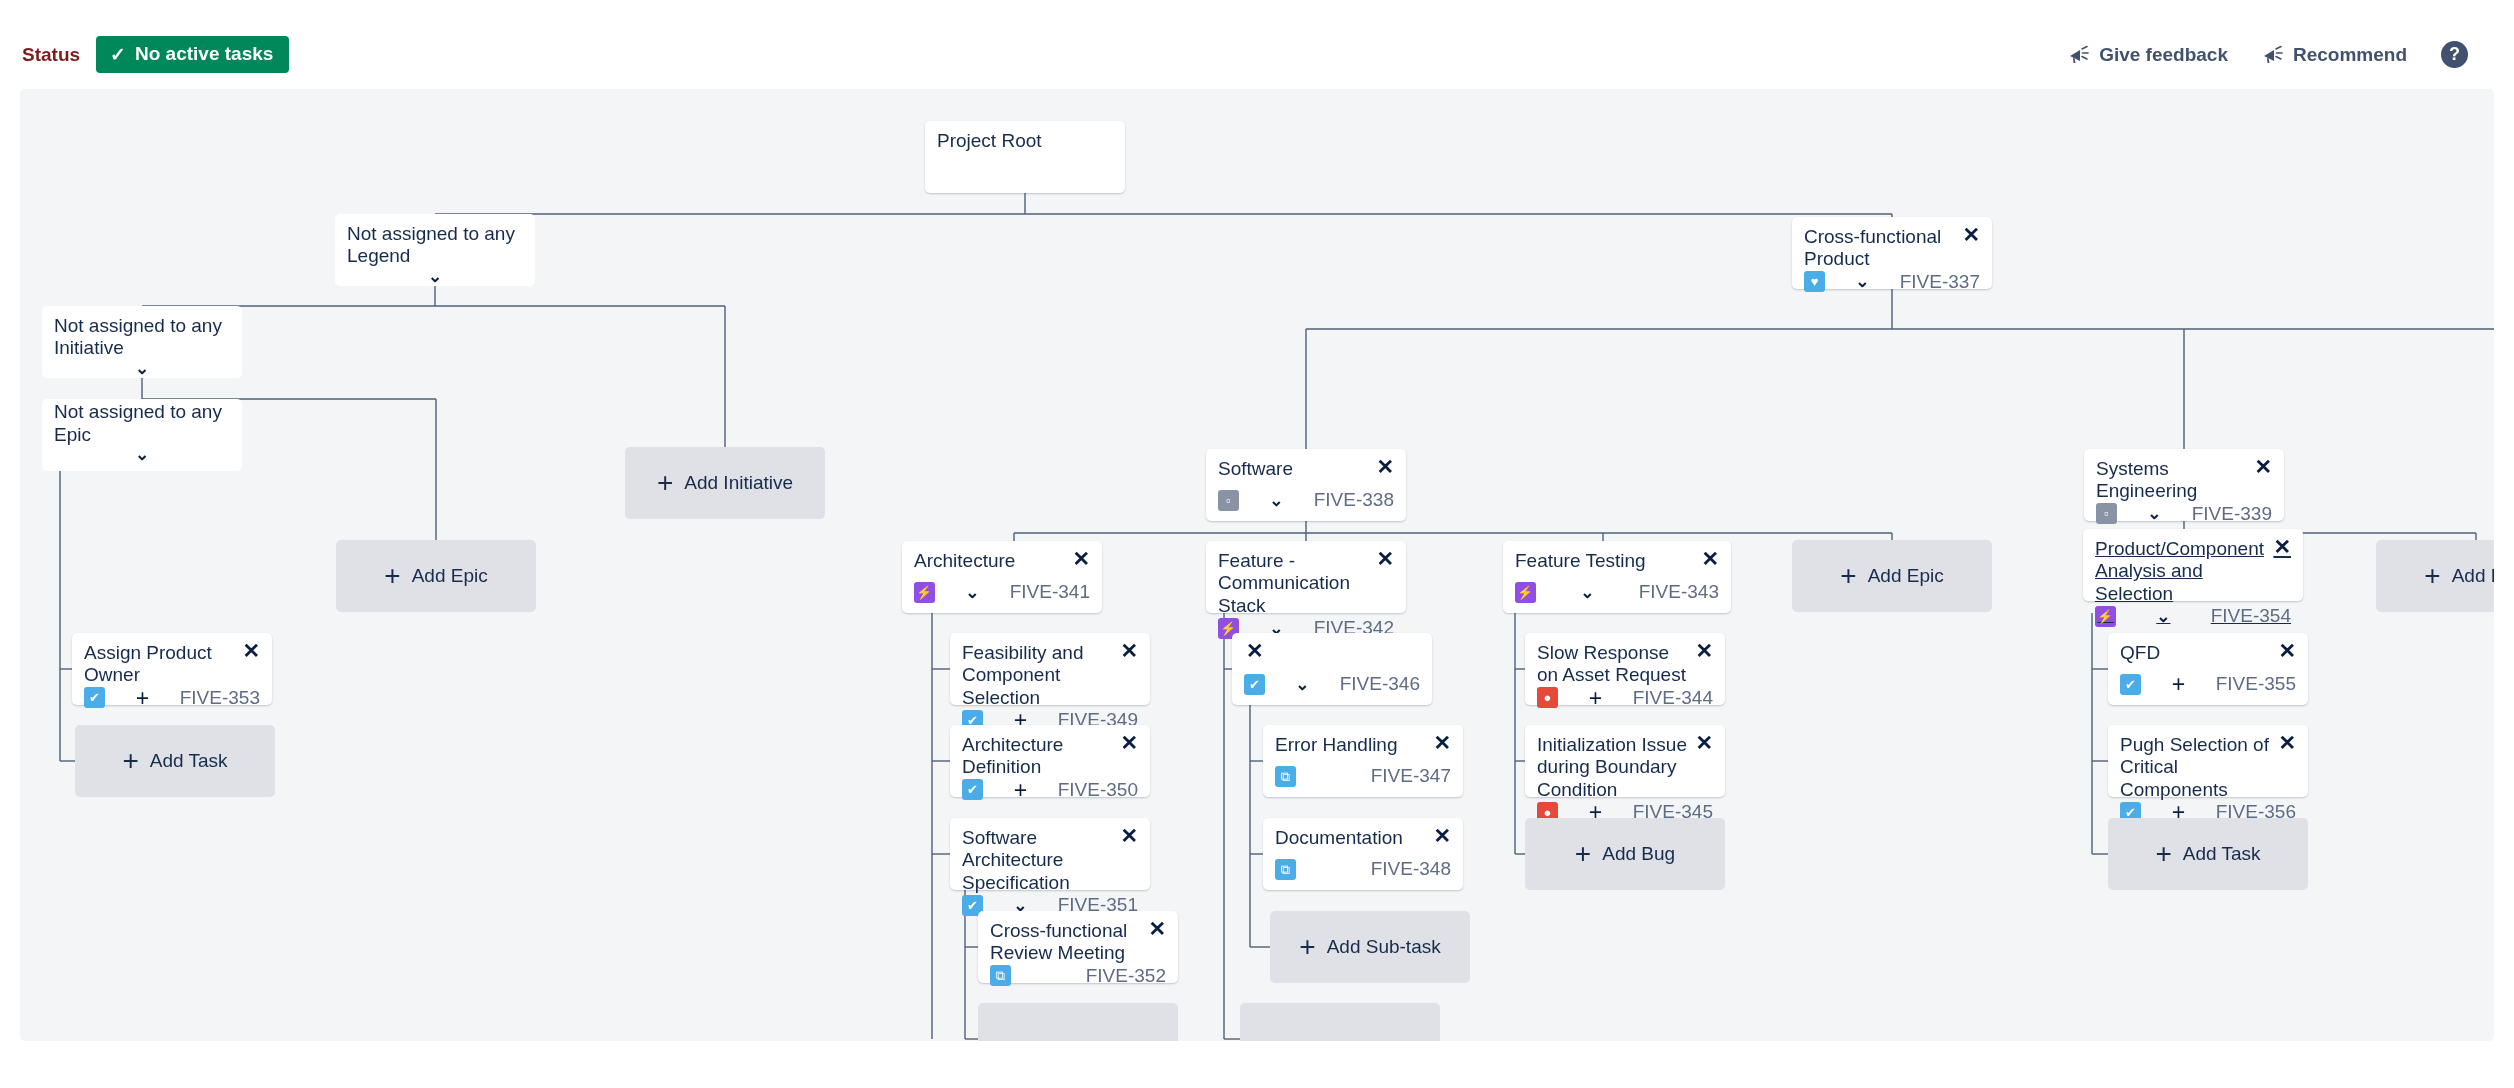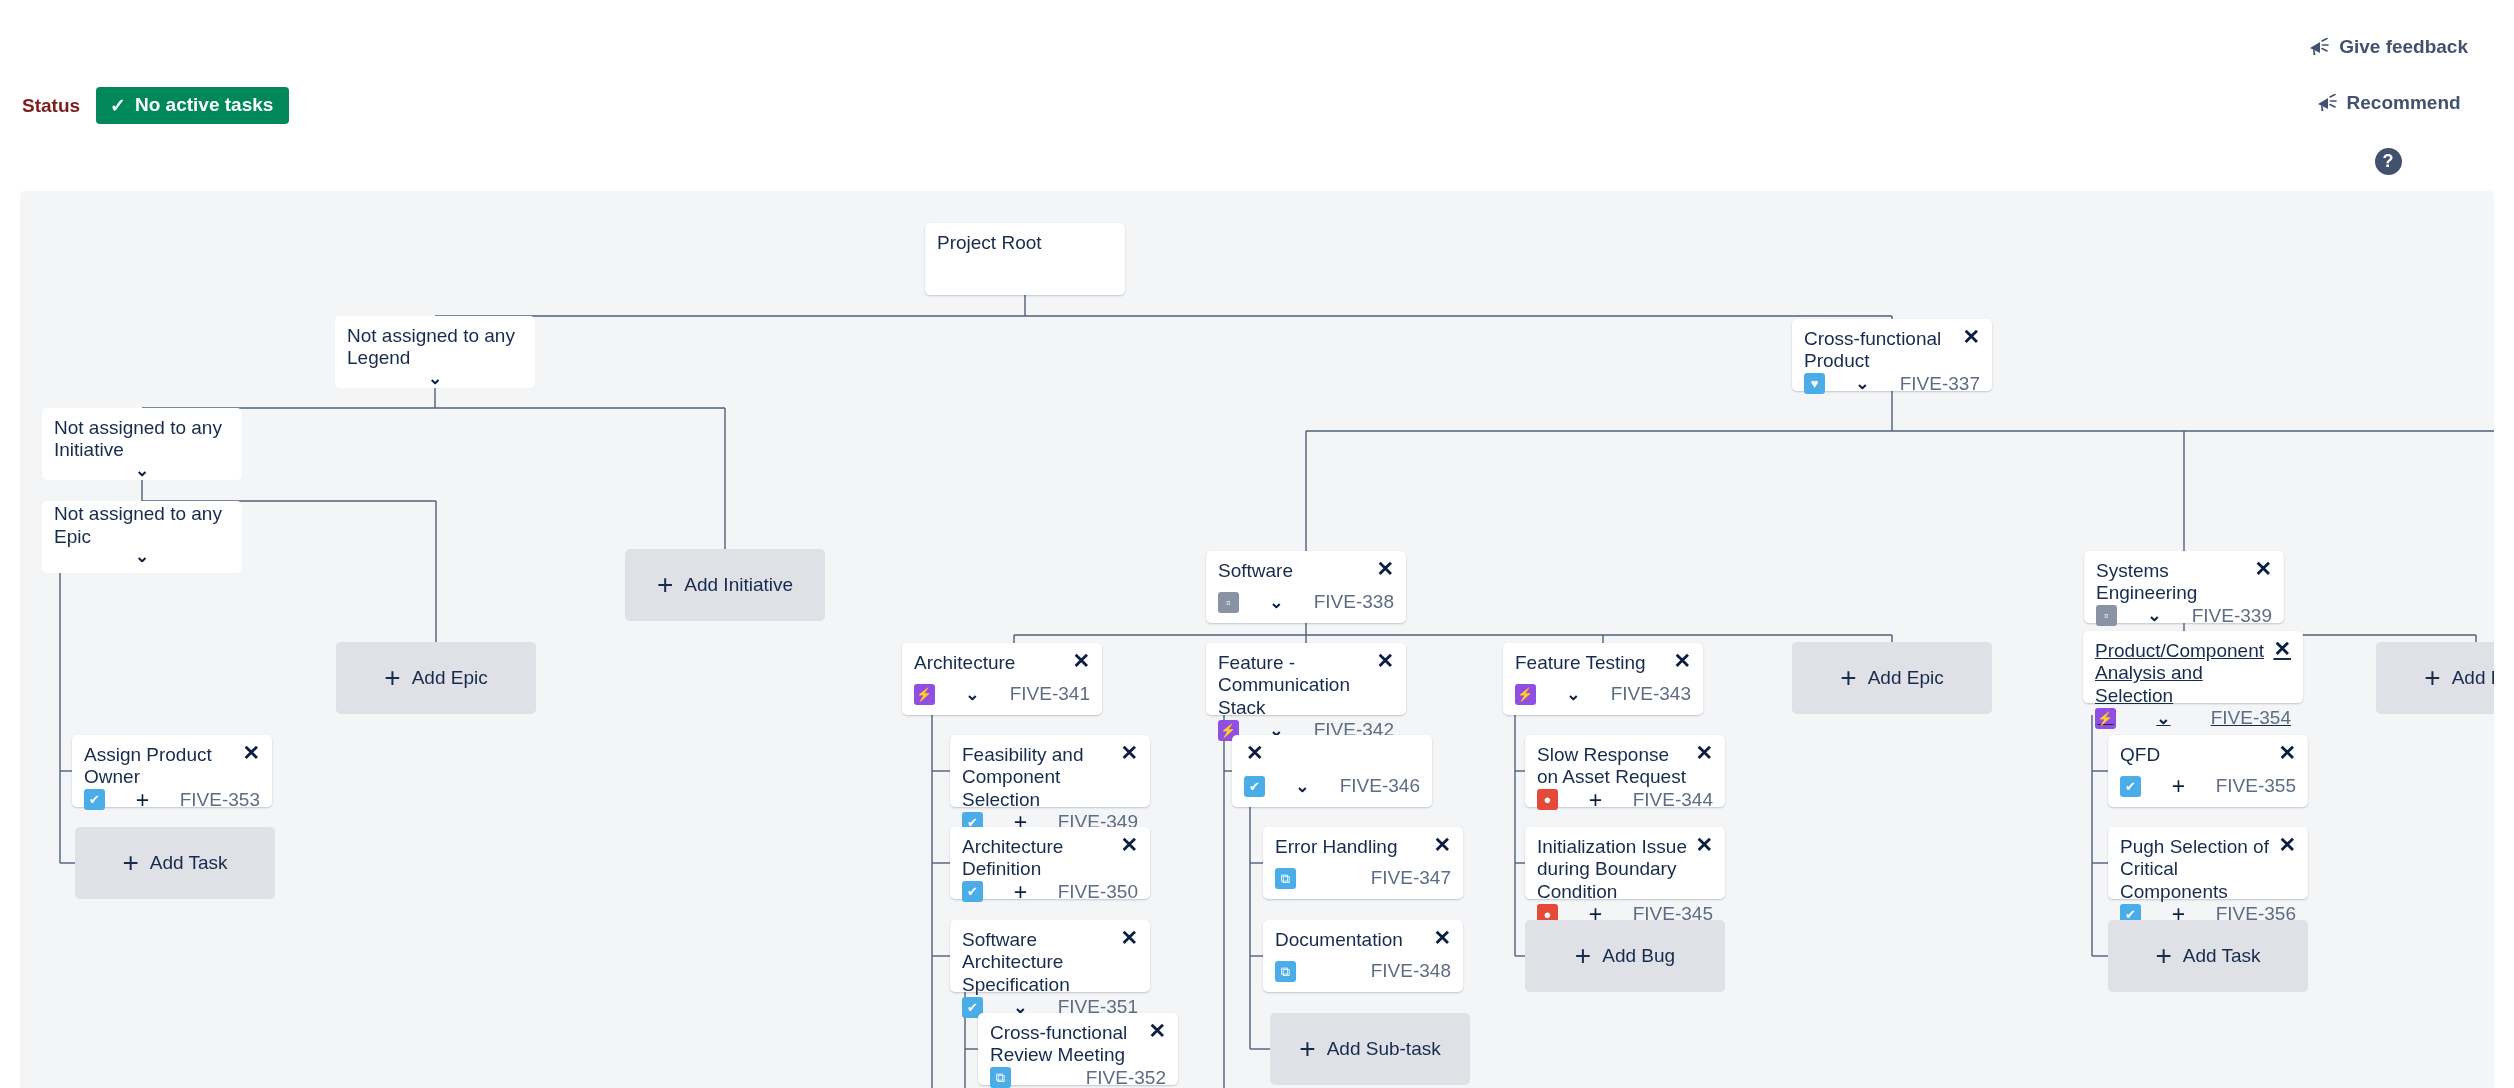--- a/index.html
+++ b/index.html
@@ -21,21 +21,21 @@
 
   .toolbar { display: flex; align-items: center; margin-top: 22px; padding-bottom: 16px; }
   .status-label { font-size: 19px; font-weight: bold; color: #7f1d1d; margin-right: 16px; }
   .status-pill {
     background: #00875a; color: #ffffff; font-size: 19px; font-weight: bold;
     border-radius: 4px; padding: 7px 16px 8px 14px; display: inline-flex;
     align-items: center; gap: 9px; border: none; cursor: pointer;
   }
   .status-pill .check { font-size: 19px; line-height: 1; }
 
-  .toolbar-right { margin-left: auto; display: flex; align-items: center; gap: 34px; padding-right: 24px; flex-direction: column; }
+  .toolbar-right { margin-left: auto; display: flex; align-items: center; gap: 34px; padding-right: 24px; }
   .tool-link { display: inline-flex; align-items: center; gap: 9px; font-size: 19px; color: #42526e; font-weight: bold; cursor: pointer; }
   .megaphone { display:inline-block; width: 22px; height: 20px; position: relative; }
   .help-circle {
     width: 27px; height: 27px; border-radius: 50%; background: #42526e; color: #fff;
     font-size: 18px; font-weight: bold; display: flex; align-items: center; justify-content: center; cursor: pointer;
   }
 
   
   .canvas {
     position: relative;
@@ -337,21 +337,21 @@
         <div class="foot">
           <div class="left">
             <span class="type-icon type-epic">⚡</span>
           </div>
           <div class="mid">
             <span class="chev">⌄</span>
           </div>
           <span class="key">FIVE-342</span>
         </div>
       </div>
-      <div class="node" style="left: 1483px; top: 452px; width: 200px; height: 72px;">
+      <div class="node" style="left: 1483px; top: 452px; width: 228px; height: 72px;">
         <div class="title-row">
           <div class="title">Feature Testing</div>
           <span class="close">✕</span>
         </div>
         <div class="foot">
           <div class="left">
             <span class="type-icon type-epic">⚡</span>
           </div>
           <div class="mid">
             <span class="chev">⌄</span>

